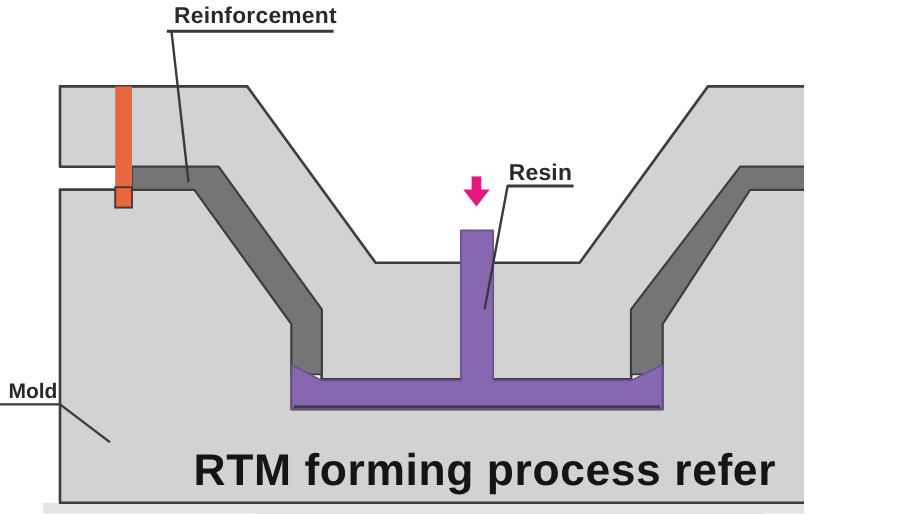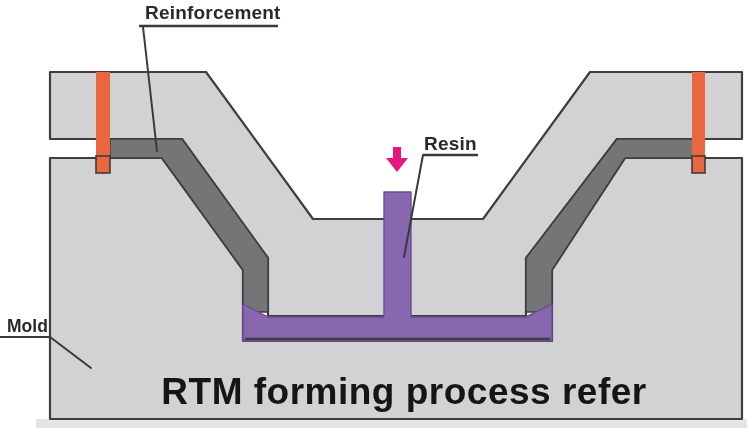--- a/index.html
+++ b/index.html
@@ -1,16 +1,16 @@
 <!DOCTYPE html>
 <html style="--c-background: #ffffff; --c-ground: #e4e4e6; --c-mold_fill: #d2d2d4; --c-mold_outline: #3e3e40; --c-reinforcement_fill: #757578; --c-resin_fill: #8767af; --c-resin_outline: #6b4f91; --c-pin_fill: #e9663f; --c-arrow: #e6187f; --c-leader: #3a3a3c; --c-label_text: #29292b; --c-title_text: #151515;"><head>
 <meta charset="utf-8">
 <style>
   html,body{margin:0;padding:0;background:var(--c-background,#fff);}
-  .stage{position:relative;width:750px;height:428px;overflow:hidden;
+  .stage{position:relative;width:670px;height:428px;overflow:hidden;
          font-family:"Liberation Sans","DejaVu Sans",sans-serif;}
   svg{display:block;}
   .ground{fill:var(--c-ground);}
   .mold{fill:var(--c-mold_fill);stroke:var(--c-mold_outline);stroke-width:2.2;stroke-linejoin:round;}
   .reinf{fill:var(--c-reinforcement_fill);stroke:var(--c-mold_outline);stroke-width:1.4;stroke-linejoin:round;}
   .pin{fill:var(--c-pin_fill);}
   .pin-tip{fill:var(--c-pin_fill);stroke:var(--c-mold_outline);stroke-width:1.6;}
   .resin{fill:var(--c-resin_fill);stroke:var(--c-resin_outline);stroke-width:1.4;stroke-linejoin:round;}
   .floorline{stroke:var(--c-mold_outline);stroke-width:2.4;}
   .leader{stroke:var(--c-leader);stroke-width:2;fill:none;stroke-linecap:round;}

